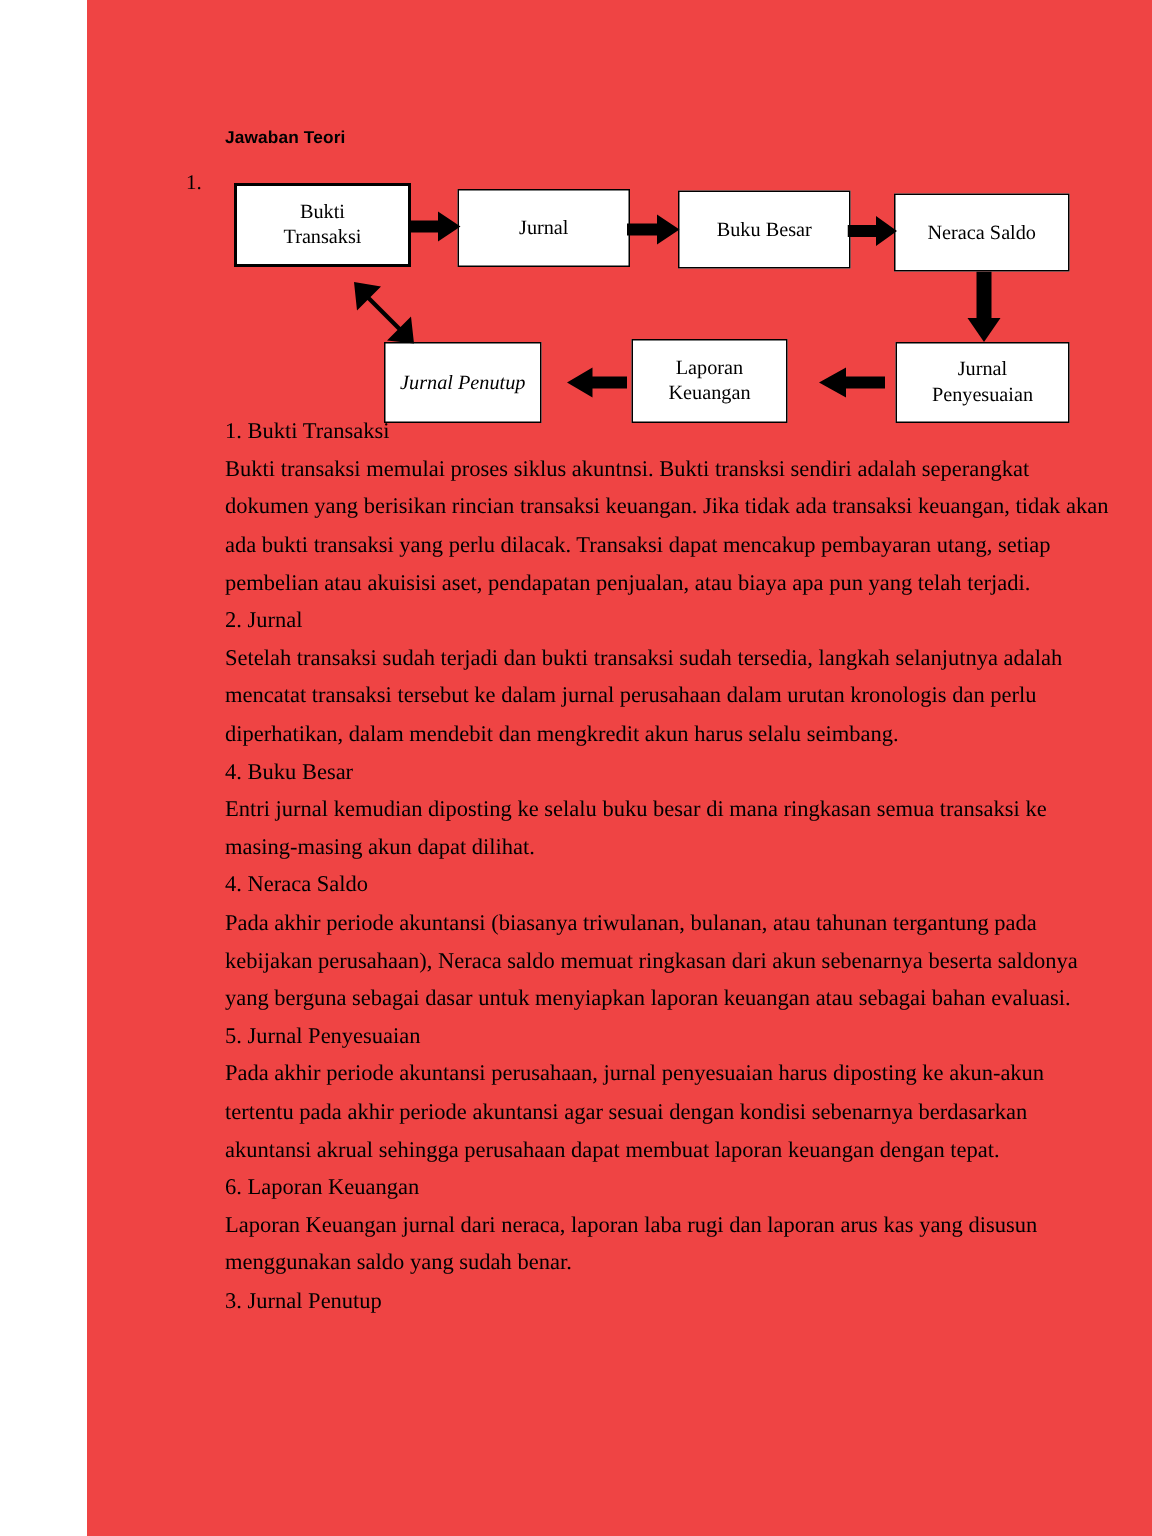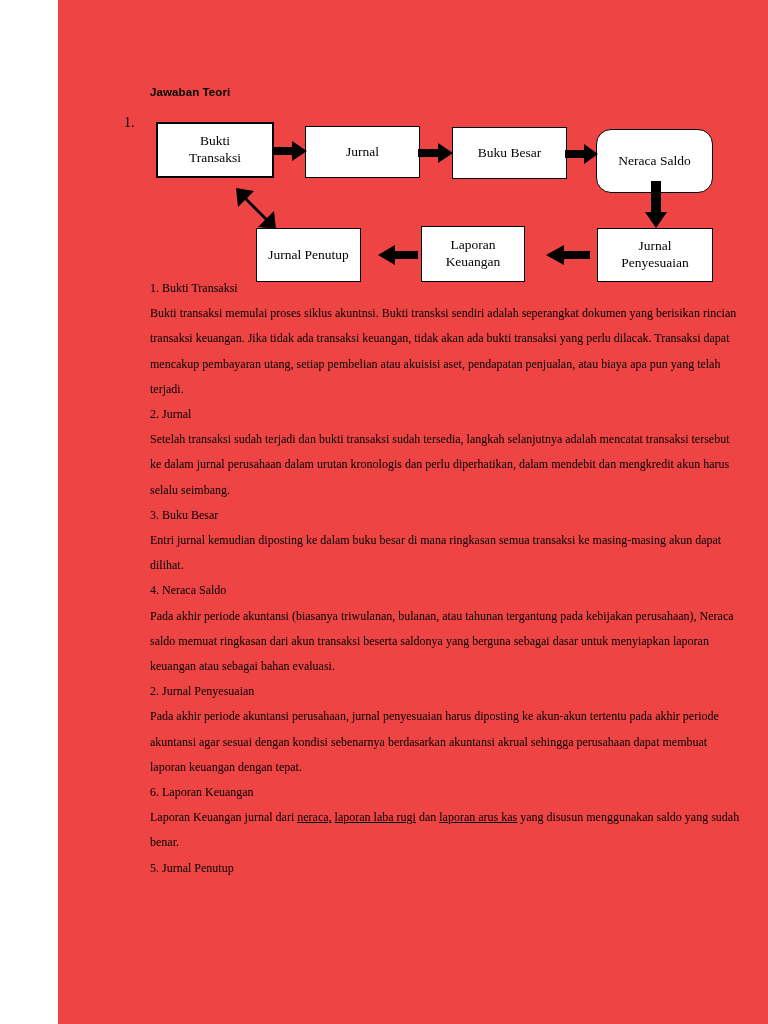--- a/index.html
+++ b/index.html
@@ -67,46 +67,46 @@
     font-size: 13.5px;
     line-height: 1.25;
     font-family: "Liberation Serif", "DejaVu Serif", serif;
   }
   .node span { display: block; padding: 0 4px; }
 
   
   #node-bukti-transaksi { left: 98px;  top: 122px; width: 118px; height: 56px; border-width: 2px; }
   #node-jurnal          { left: 247px; top: 126px; width: 115px; height: 52px; border-width: 1.4px; }
   #node-buku-besar      { left: 394px; top: 127px; width: 115px; height: 52px; border-width: 1.6px; }
-  #node-neraca-saldo    { left: 538px; top: 129px; width: 117px; height: 64px; border-width: 1.4px; border-radius: 15px; }
+  #node-neraca-saldo    { left: 538px; top: 129px; width: 117px; height: 52px; border-width: 1.4px; }
   #node-jurnal-penyesuaian { left: 539px; top: 228px; width: 116px; height: 54px; border-width: 1.4px; }
   #node-laporan-keuangan   { left: 363px; top: 226px; width: 104px; height: 56px; border-width: 1.8px; }
-  #node-jurnal-penutup     { left: 198px; top: 228px; width: 105px; height: 54px; border-width: 1.8px; }
+  #node-jurnal-penutup     { left: 198px; top: 228px; width: 105px; height: 54px; border-width: 1.8px; font-style: italic; }
 
   
   .arrow {
     position: absolute;
   }
   .arrow svg { display: block; }
 
   
   .body-text {
     position: absolute;
     left: 92px;
     top: 276px;
     width: 590px;
-    font-size: 12px;
+    font-size: 15px;
     line-height: 25.2px;
     text-align: left;
   }
   .body-text p {
     margin: 0;
     padding: 0;
   }
-  .body-text .u { text-decoration: underline; }
+  .body-text .u { }
 </style>
 </head>
 <body>
 
 <div class="page">
 
   <div class="doc-heading">Jawaban Teori</div>
 
   <div class="list-number">1.</div>
 
@@ -185,29 +185,29 @@
   </div>
 
   <div class="body-text">
 
     <p>1. Bukti Transaksi</p>
     <p>Bukti transaksi memulai proses siklus akuntnsi. Bukti transksi sendiri adalah seperangkat dokumen yang berisikan rincian transaksi keuangan.  Jika tidak ada transaksi keuangan, tidak akan ada bukti transaksi yang perlu dilacak. Transaksi dapat mencakup pembayaran utang, setiap pembelian atau akuisisi aset, pendapatan penjualan, atau biaya apa pun yang telah terjadi.</p>
 
     <p>2. Jurnal</p>
     <p>Setelah transaksi sudah terjadi dan bukti transaksi sudah tersedia, langkah selanjutnya adalah mencatat transaksi tersebut ke dalam jurnal perusahaan dalam urutan kronologis dan perlu diperhatikan, dalam mendebit dan mengkredit akun harus selalu seimbang.</p>
 
-    <p>3. Buku Besar</p>
-    <p>Entri jurnal kemudian diposting ke dalam buku besar di mana ringkasan semua transaksi ke masing-masing akun dapat dilihat.</p>
+    <p>4. Buku Besar</p>
+    <p>Entri jurnal kemudian diposting ke selalu buku besar di mana ringkasan semua transaksi ke masing-masing akun dapat dilihat.</p>
 
     <p>4. Neraca Saldo</p>
-    <p>Pada akhir periode akuntansi (biasanya triwulanan, bulanan, atau tahunan tergantung pada kebijakan perusahaan), Neraca saldo memuat ringkasan dari akun transaksi beserta saldonya yang berguna sebagai dasar untuk menyiapkan laporan keuangan atau sebagai bahan evaluasi.</p>
-
-    <p>2. Jurnal Penyesuaian</p>
+    <p>Pada akhir periode akuntansi (biasanya triwulanan, bulanan, atau tahunan tergantung pada kebijakan perusahaan), Neraca saldo memuat ringkasan dari akun sebenarnya beserta saldonya yang berguna sebagai dasar untuk menyiapkan laporan keuangan atau sebagai bahan evaluasi.</p>
+
+    <p>5. Jurnal Penyesuaian</p>
     <p>Pada akhir periode akuntansi perusahaan, jurnal penyesuaian harus diposting ke akun-akun tertentu pada akhir periode akuntansi agar sesuai dengan kondisi sebenarnya berdasarkan akuntansi akrual sehingga perusahaan dapat membuat laporan keuangan dengan tepat.</p>
 
     <p>6. Laporan Keuangan</p>
     <p><span>Laporan Keuangan jurnal dari </span><span class="u">neraca,</span><span> </span><span class="u">laporan laba rugi</span><span> dan </span><span class="u">laporan arus kas</span><span> yang disusun menggunakan saldo yang sudah benar.</span></p>
 
-    <p>5. Jurnal Penutup</p>
+    <p>3. Jurnal Penutup</p>
 
   </div>
 
 </div>
 
 </body></html>

